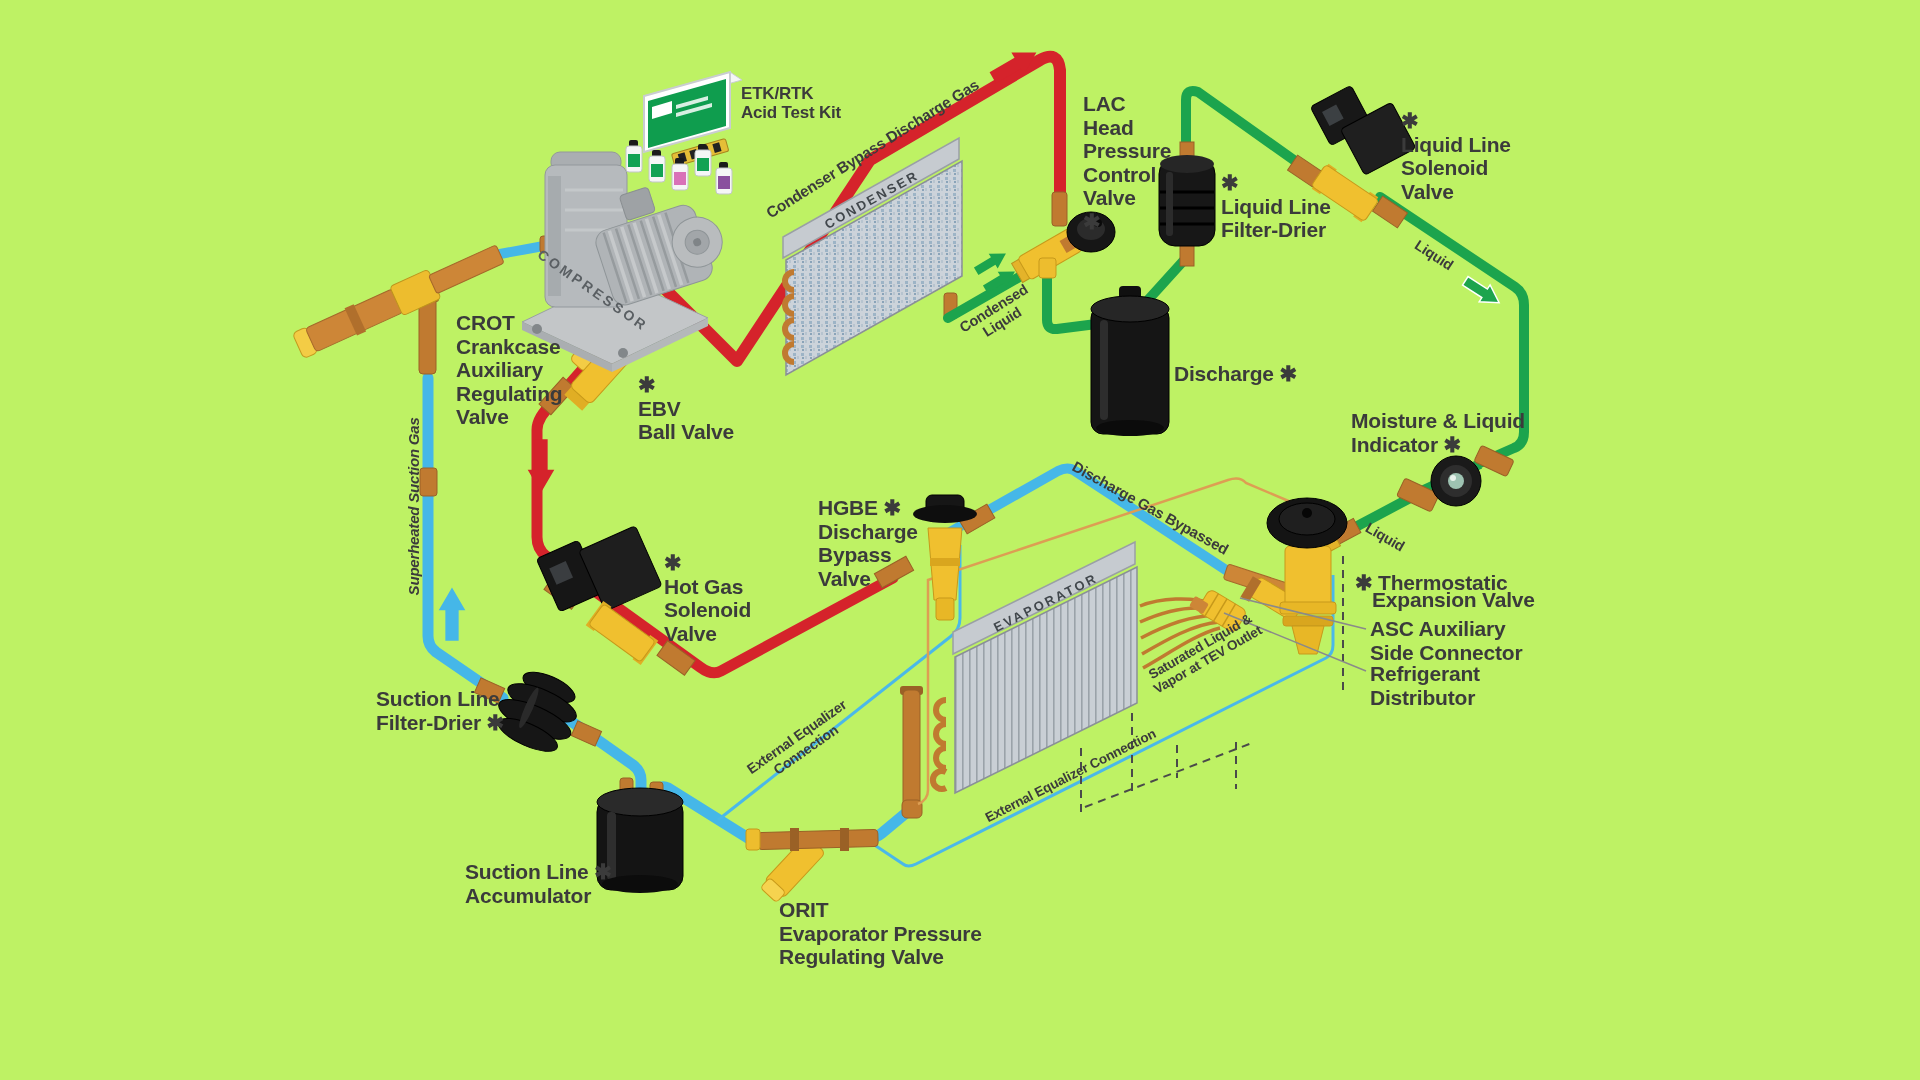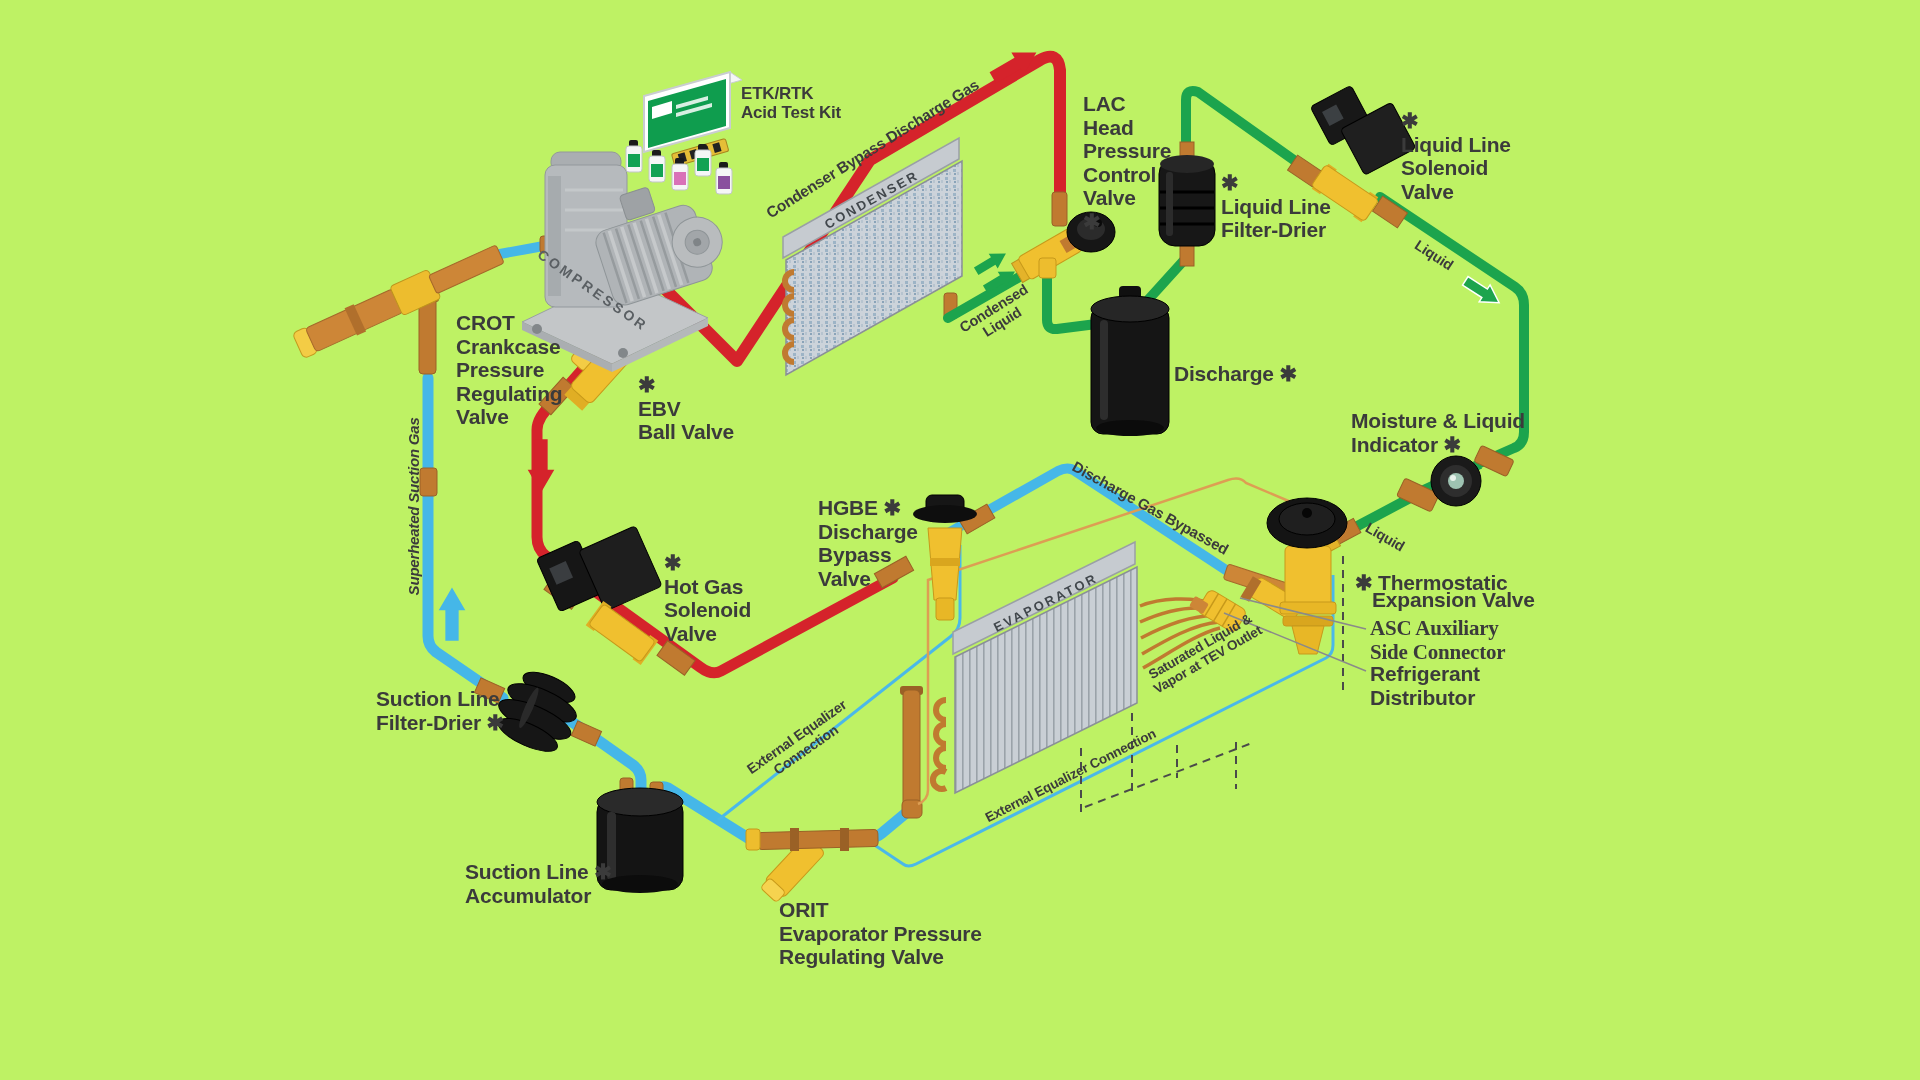--- a/index.html
+++ b/index.html
@@ -28,21 +28,21 @@
   #l-hgbe{left:810px;top:496px;margin-left:8px;}
   #l-hotgas{left:664px;top:551px;}
   #l-superheated{left:316px;top:498px;width:196px;transform:rotate(-90deg);
        font-style:italic;font-size:15px;}
   #l-dgb{left:1050px;top:500px;width:200px;transform:rotate(29deg);font-size:15px;}
   #l-evap{left:966px;top:596px;width:160px;transform:rotate(-26.5deg);font-size:13px;
        letter-spacing:2.5px;color:#41474c;}
   #l-satliq{left:1126px;top:638px;width:156px;transform:rotate(-30deg);font-size:13.5px;}
   #l-tev1{left:1355px;top:571px;}
   #l-tev2{left:1372px;top:588px;}
-  #l-asc{left:1370px;top:617px;font-family:Liberation Serif, serif;}
+  #l-asc{left:1370px;top:617px;}
   #l-refdist{left:1370px;top:662px;}
   #l-eqleft{left:724px;top:728px;width:155px;transform:rotate(-35deg);font-size:14px;}
   #l-eqright{left:948px;top:768px;width:245px;transform:rotate(-27deg);font-size:13.5px;}
   #l-assemblies{left:1094px;top:780px;width:168px;}
   #l-slfd{left:376px;top:687px;}
   #l-sla{left:465px;top:832px;margin-top:28px;}
   #l-orit{left:779px;top:898px;}
 </style>
 </head>
 <body>
@@ -391,21 +391,21 @@
     <path d="M1366,629 L1240,598"></path>
     <path d="M1366,671 L1224,613"></path>
   </g>
 </svg>
 
 <div class="lbl" id="l-etk">ETK/RTK
 Acid Test Kit</div>
 <div class="lbl ctr" id="l-compressor">COMPRESSOR</div>
 <div class="lbl" id="l-crot">CROT
 Crankcase
-Pressure
+Auxiliary
 Regulating
 Valve</div>
 <div class="lbl" id="l-ebv">✱
 EBV
 Ball Valve</div>
 <div class="lbl ctr" id="l-condenser">CONDENSER</div>
 <div class="lbl ctr" id="l-bypass">Condenser Bypass Discharge Gas</div>
 <div class="lbl" id="l-lac">LAC
 Head
 Pressure

